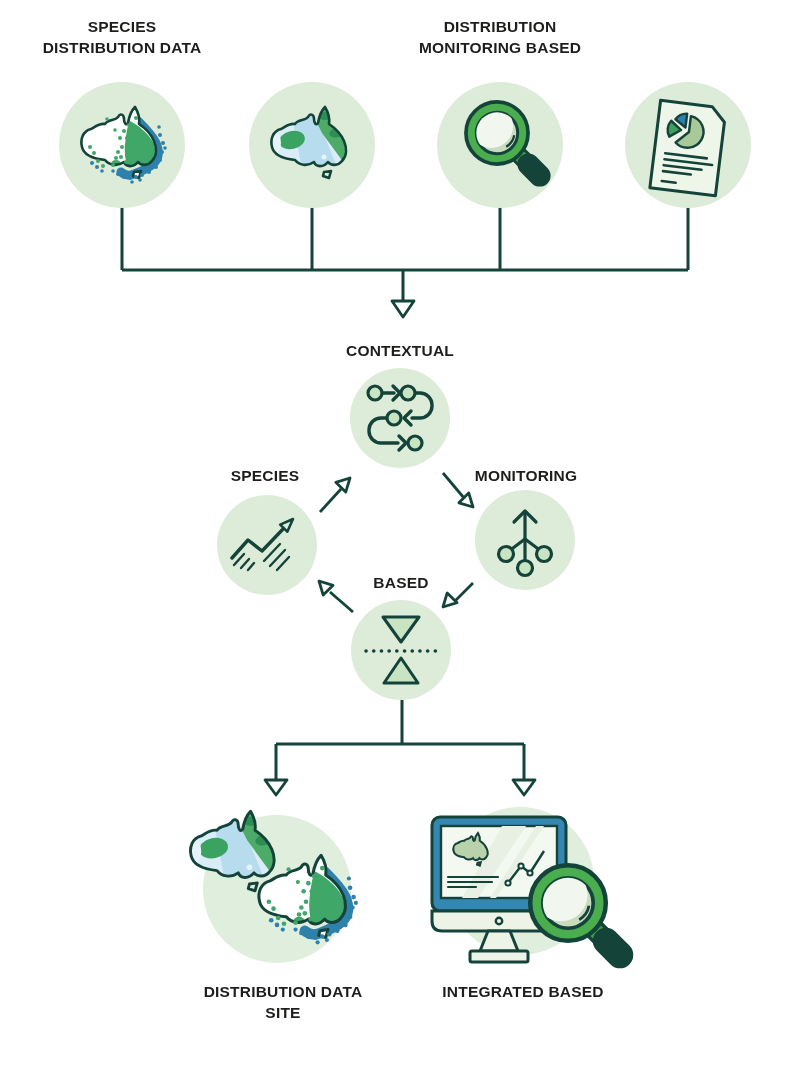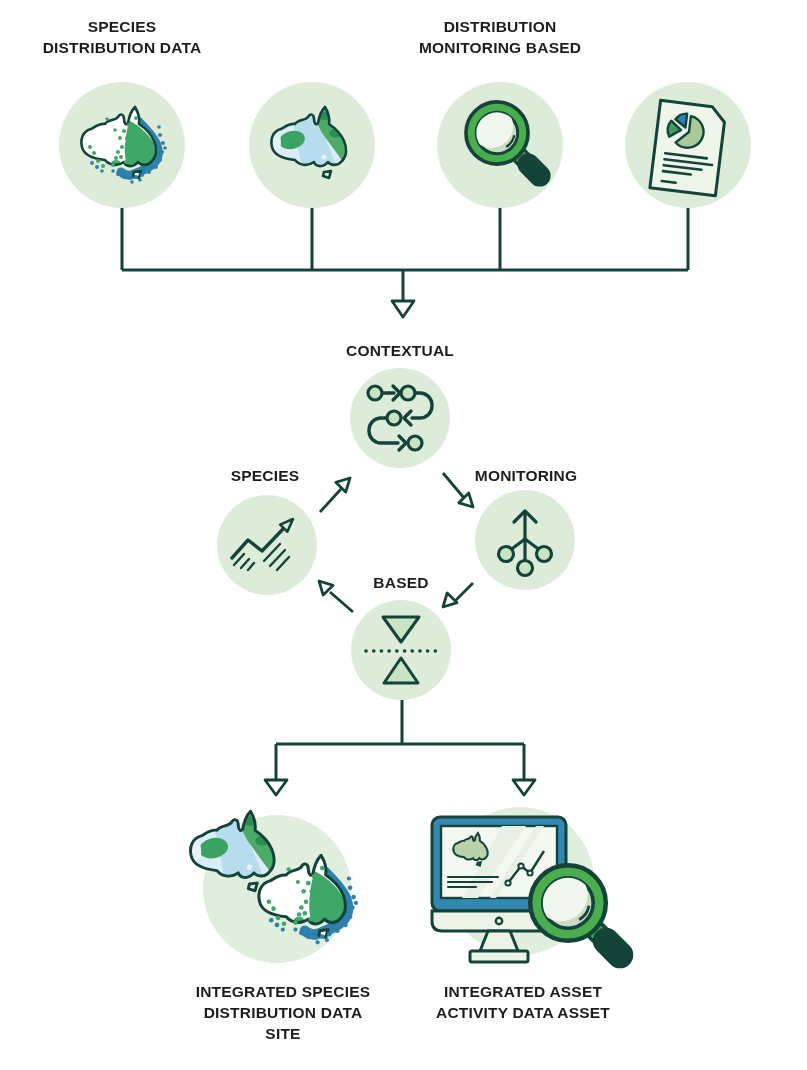--- a/index.html
+++ b/index.html
@@ -259,22 +259,20 @@
       </g>
       <path d="M0,94 H134 V104 Q134,114 124,114 H10 Q0,114 0,104 Z" fill="#edf4e7" stroke="#14433a" stroke-width="3"></path>
       <circle cx="67" cy="104" r="3.2" fill="none" stroke="#14433a" stroke-width="2.4"></circle>
       <path d="M56,114 L78,114 L86,134 L48,134 Z" fill="#edf4e7" stroke="#14433a" stroke-width="3" stroke-linejoin="round"></path>
       <rect x="38" y="134" width="58" height="11" rx="2" fill="#edf4e7" stroke="#14433a" stroke-width="3"></rect>
     </g>
     <use href="#mag" transform="translate(163,108) scale(1.4)"></use>
   </svg>
 
   <div class="lbl" style="left:283px;top:981px">
-    <div>INTEGRATED SPECIES</div>
     <div>DISTRIBUTION DATA</div>
     <div>SITE</div>
   </div>
   <div class="lbl" style="left:523px;top:981px">
-    <div>INTEGRATED ASSET</div>
-    <div>ACTIVITY DATA ASSET</div>
+    <div>INTEGRATED BASED</div>
   </div>
 
 </div>
 
 </body></html>

